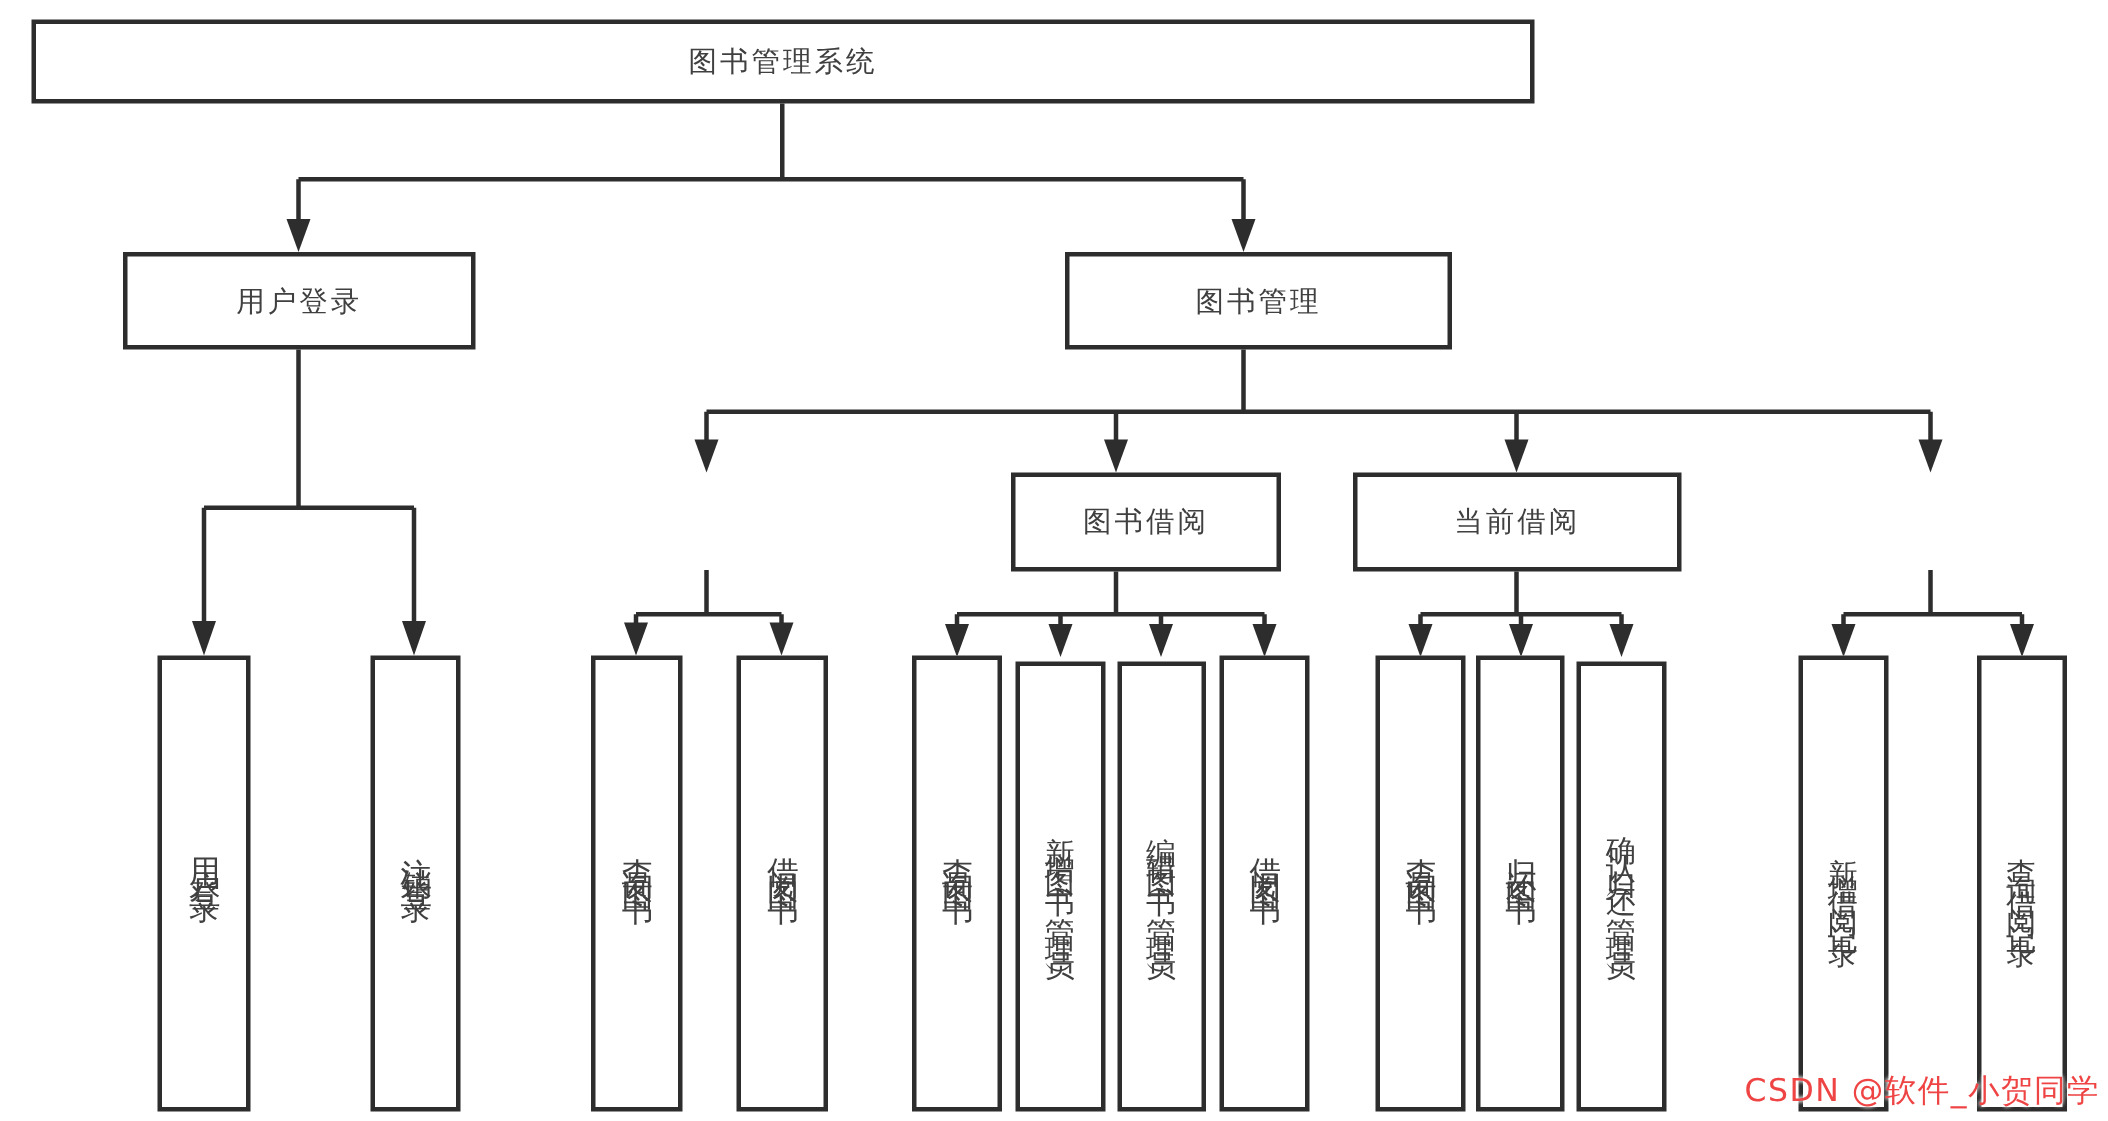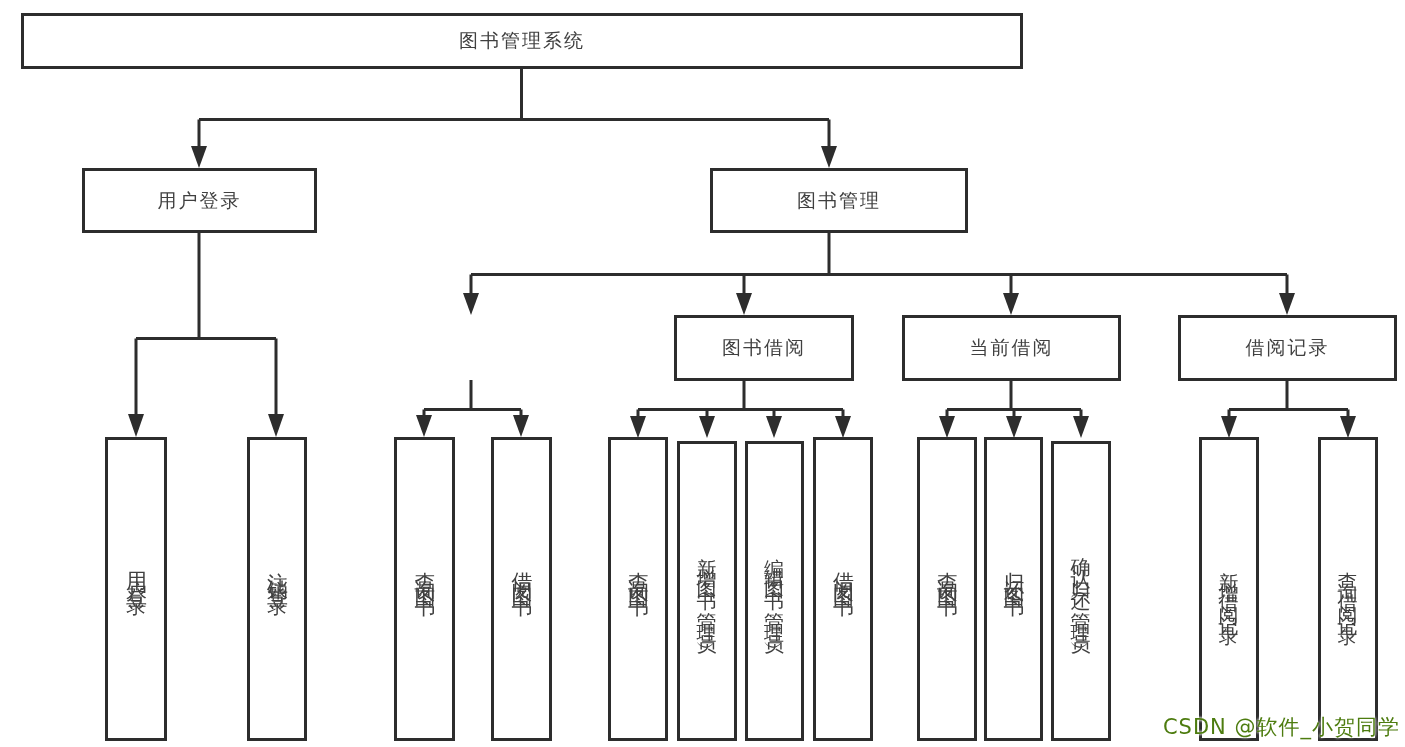--- a/index.html
+++ b/index.html
@@ -15,21 +15,21 @@
   .hnode { font-size:19px; letter-spacing:2px; white-space:nowrap; }
   .vtext {
     writing-mode:vertical-rl; text-orientation:mixed;
     font-size:21px; letter-spacing:8px; line-height:1;
     transform:translateY(-18px); white-space:nowrap;
   }
   .vtext.dense { font-size:20px; letter-spacing:11px; transform:none; }
   .connectors { position:absolute; left:0; top:0; }
   .watermark {
     position:absolute; top:713px; right:5px; font-size:21px; letter-spacing:1px;
-    color:#4d7c0f; text-shadow:0 0 3px #ffffff, 0 0 3px #ffffff; white-space:nowrap;text-align:center;
+    color:#ef4444; text-shadow:0 0 3px #ffffff, 0 0 3px #ffffff; white-space:nowrap;text-align:center;
   }
 </style>
 </head>
 <body>
 
 <div class="stage">
 
   <svg class="connectors" width="1405" height="747">
     <g stroke="#2d2d2d" stroke-width="3" fill="none">
 
@@ -87,23 +87,20 @@
   <div class="node hnode" style="left:710px;top:168px;width:258px;height:65px">
     <span>图书管理</span>
   </div>
 
   <div class="node hnode" style="left:674px;top:315px;width:180px;height:66px">
     <span>图书借阅</span>
   </div>
   <div class="node hnode" style="left:902px;top:315px;width:219px;height:66px">
     <span>当前借阅</span>
   </div>
-  <div class="node hnode" style="left:1178px;top:315px;width:219px;height:66px">
-    <span>借阅记录</span>
-  </div>
 
   <div class="node" style="left:105px;top:437px;width:62px;height:304px">
     <span class="vtext">用户登录</span>
   </div>
   <div class="node" style="left:247px;top:437px;width:60px;height:304px">
     <span class="vtext">注销登录</span>
   </div>
 
   <div class="node" style="left:394px;top:437px;width:61px;height:304px">
     <span class="vtext">查询图书</span>

